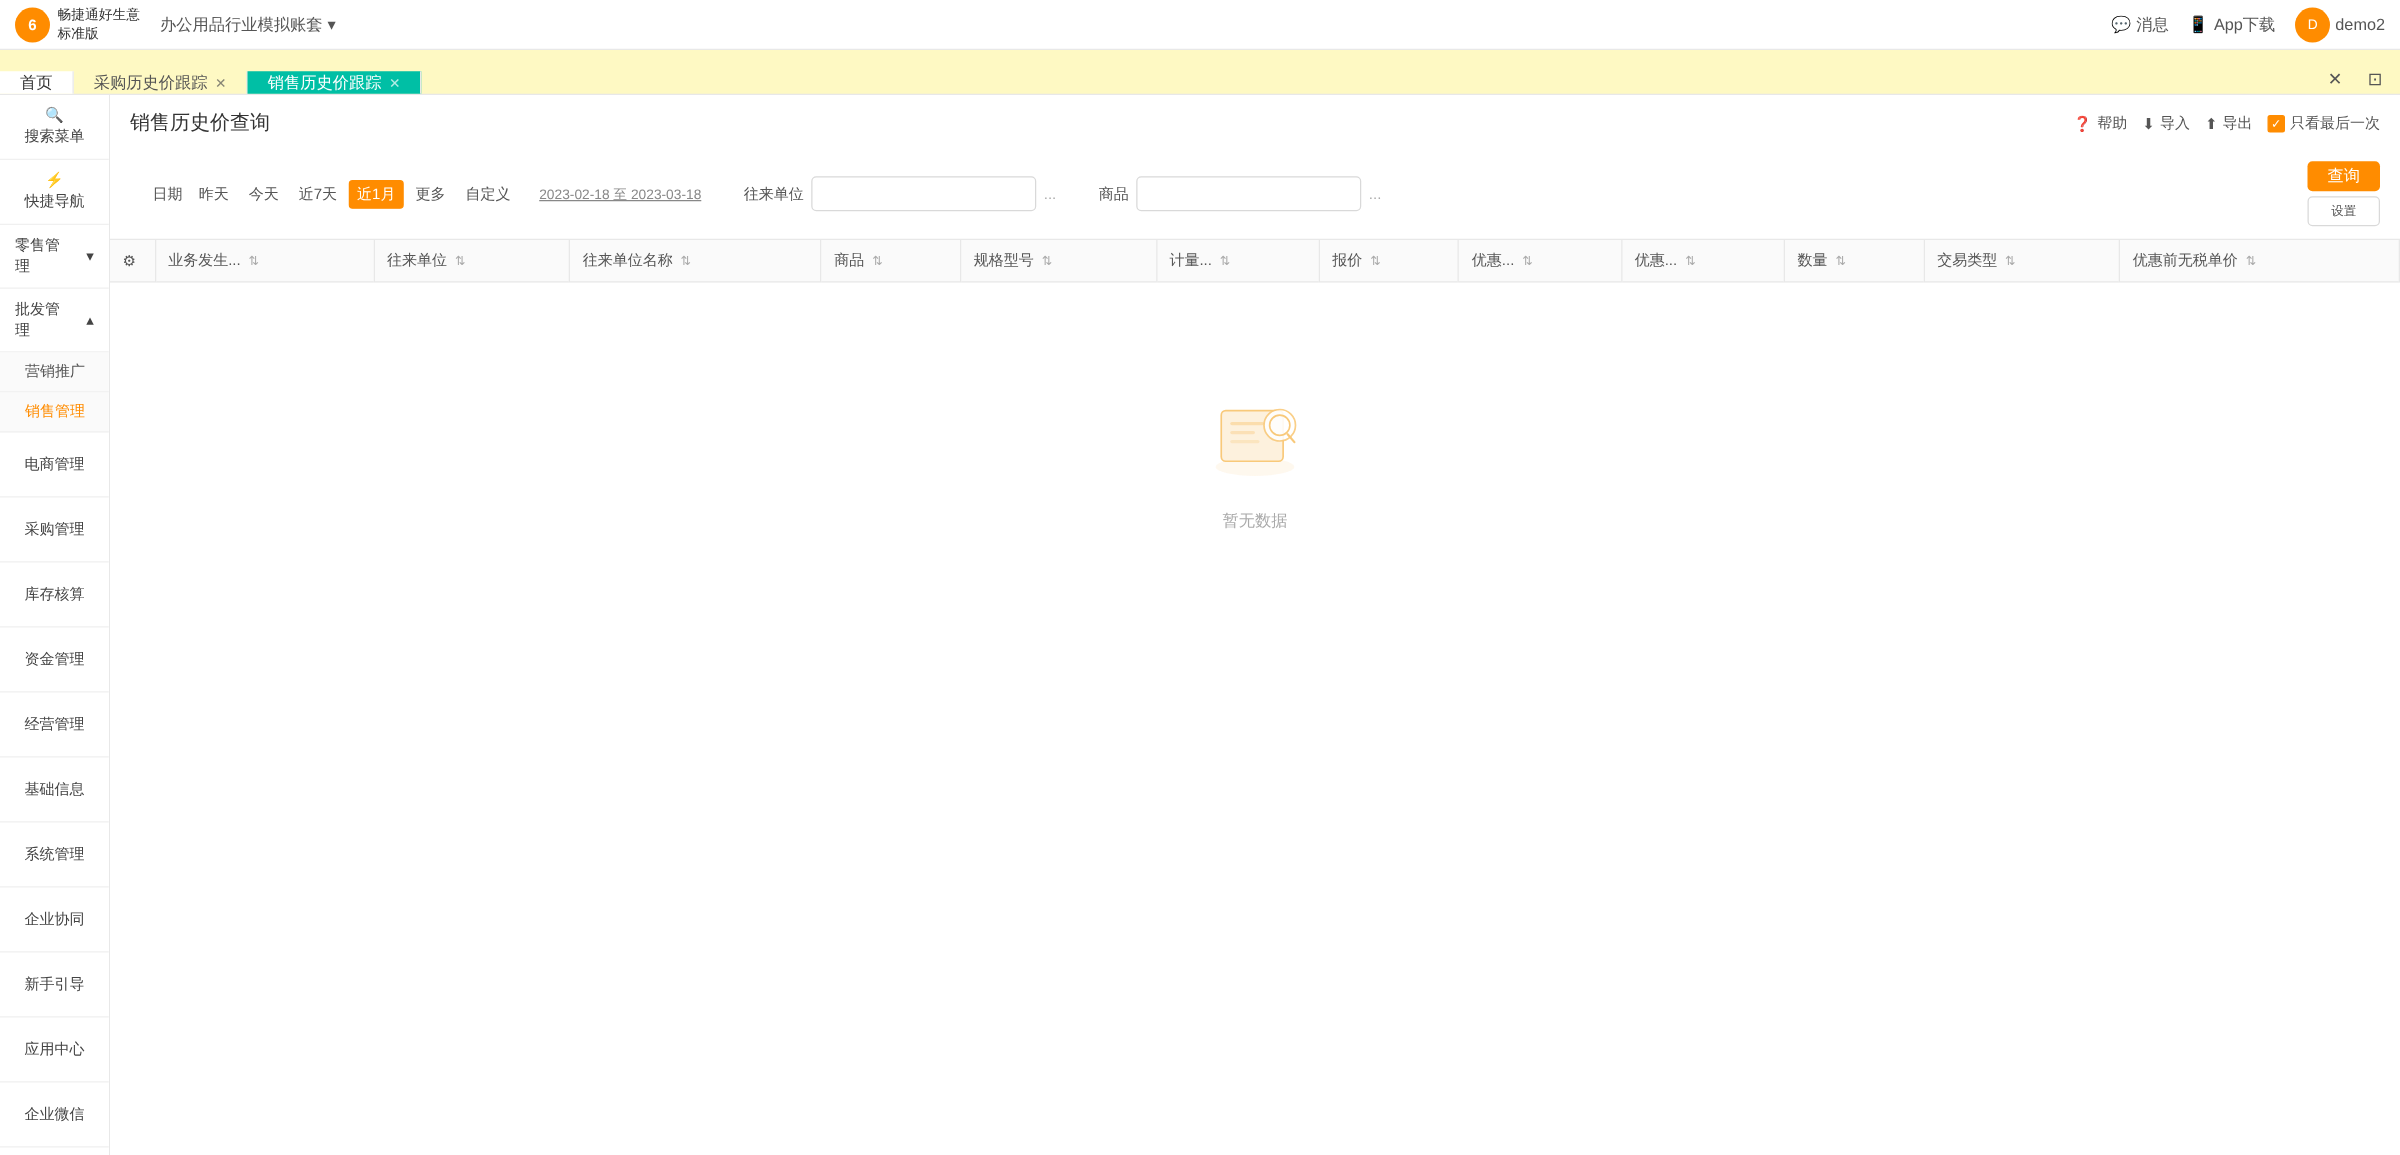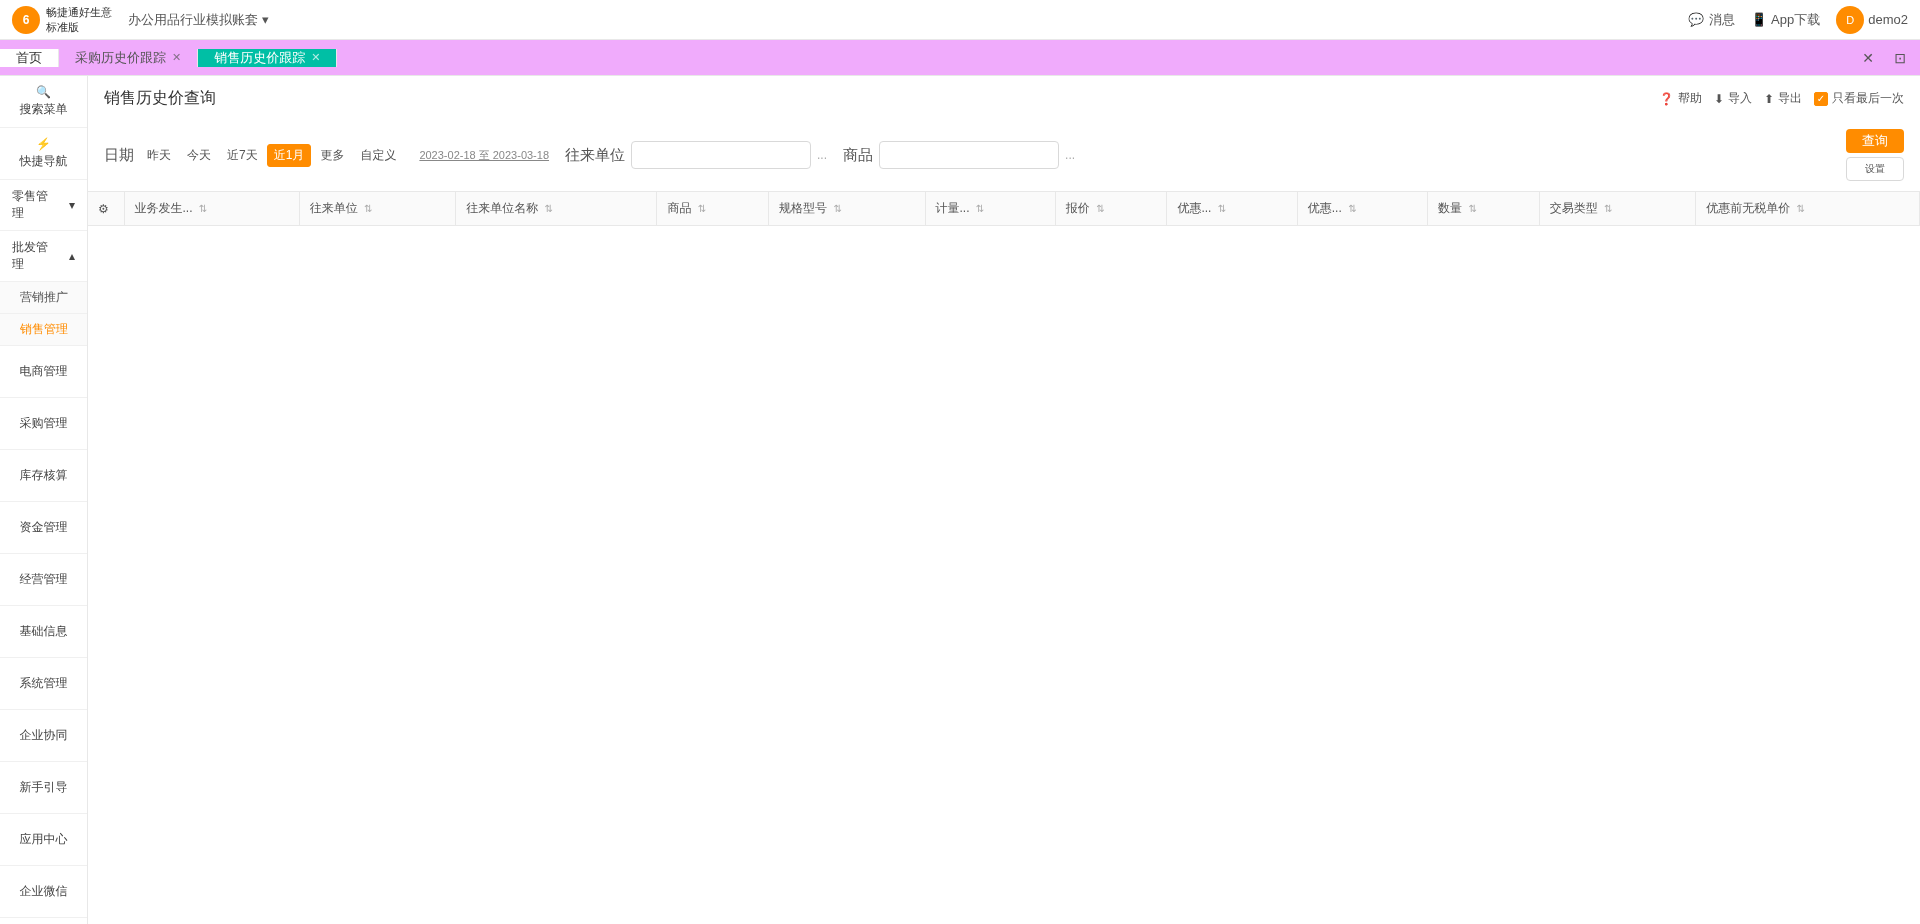--- a/index.html
+++ b/index.html
@@ -73,24 +73,24 @@
       display: flex;
       align-items: center;
       justify-content: center;
       color: white;
       font-size: 11px;
     }
 
     
     .tab-bar {
       height: 36px;
-      background: #f0abfc;
+      background: #fef9c3;
       border-bottom: 1px solid #e8e8e8;
       display: flex;
-      align-items: center;
+      align-items: flex-end;
     }
     .tab-item {
       display: flex;
       align-items: center;
       padding: 0 16px;
       font-size: 13px;
       color: #555;
       cursor: pointer;
       border-right: 1px solid #e8e8e8;
       gap: 6px;
@@ -249,22 +249,23 @@
       padding: 10px 0;
       flex-wrap: wrap;
     }
     .filter-group {
       display: flex;
       align-items: center;
       gap: 6px;
     }
     .filter-label {
       color: #555;
-      font-size: 15px;
+      font-size: 12px;
       white-space: nowrap;
+      margin-left: 18px;
     }
     .date-btns {
       display: flex;
       align-items: center;
       gap: 2px;
     }
     .date-btn {
       padding: 2px 6px;
       font-size: 12px;
       color: #555;
@@ -609,15 +610,28 @@
             <th>
               <span>优惠前无税单价</span>
               <span class="sort-icon">⇅</span>
             </th>
           </tr>
         </thead>
         <tbody>
         </tbody>
       </table>
 
+      <div class="empty-state">
+        <svg class="empty-icon" viewBox="0 0 100 100" xmlns="http://www.w3.org/2000/svg">
+          <ellipse cx="50" cy="75" rx="35" ry="8" fill="#fde8c8" opacity="0.5"></ellipse>
+          <rect x="20" y="25" width="55" height="45" rx="4" fill="#fde8c8" stroke="#f5a623" stroke-width="1.5"></rect>
+          <rect x="28" y="35" width="30" height="3" rx="1.5" fill="#f5a623" opacity="0.5"></rect>
+          <rect x="28" y="43" width="22" height="3" rx="1.5" fill="#f5a623" opacity="0.4"></rect>
+          <rect x="28" y="51" width="26" height="3" rx="1.5" fill="#f5a623" opacity="0.3"></rect>
+          <circle cx="72" cy="38" r="14" fill="#fff" stroke="#f5a623" stroke-width="1.5" opacity="0.9"></circle>
+          <circle cx="72" cy="38" r="9" fill="none" stroke="#f5a623" stroke-width="1.5"></circle>
+          <line x1="79" y1="46" x2="85" y2="53" stroke="#f5a623" stroke-width="2" stroke-linecap="round"></line>
+        </svg>
+        <span class="empty-text">暂无数据</span>
+      </div>
     </div>
   </div>
 </div>
 
 </body></html>

